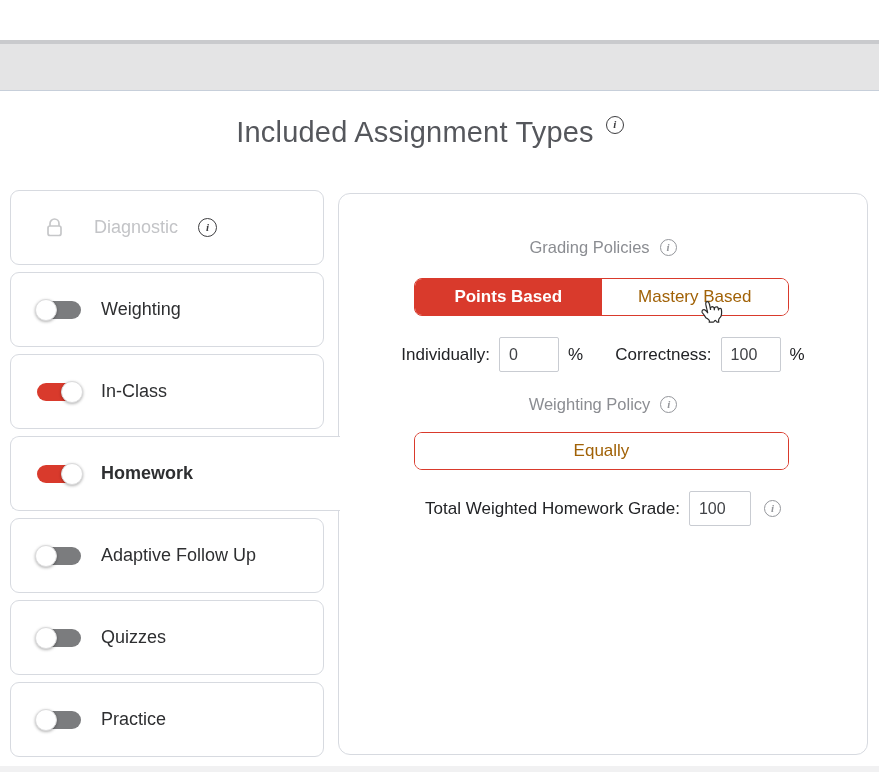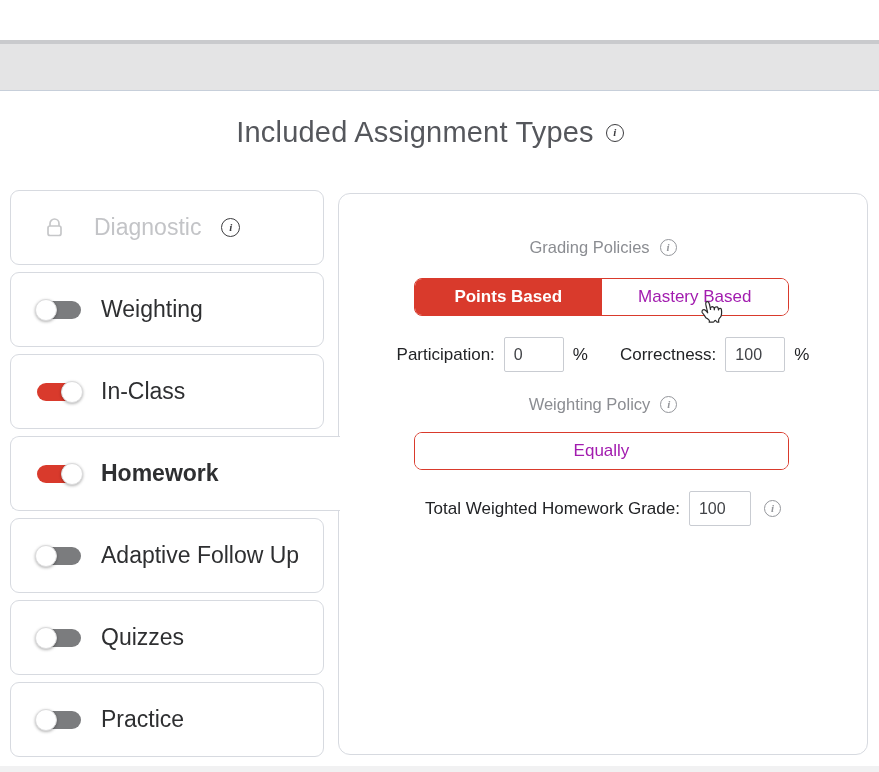--- a/index.html
+++ b/index.html
@@ -7,39 +7,39 @@
   body { font-family:"Liberation Sans", sans-serif; }
   .screen { position:relative; width:879px; height:772px; background:#fff; overflow:hidden; }
 
   
   .topbar { position:absolute; left:0; top:40px; width:879px; height:51px;
             background:#e4e4e5; border-bottom:1px solid #c7cfda; }
   .topbar-accent { position:absolute; left:0; top:0; width:100%; height:4px; background:#c9cacd; }
 
   
   .page-title-wrap { position:absolute; left:0; top:116px; width:860px; text-align:center; }
-  .page-title { display:inline-flex; align-items:center; gap:12px;
+  .page-title { display:inline-flex; gap:12px;
                 font-size:29px; color:#55575c; letter-spacing:.2px; }
 
   
   .info-icon { display:inline-block; width:17px; height:17px; border-radius:50%;
                border:1.6px solid currentColor; position:relative; flex:0 0 auto; }
   .info-icon::after { content:"i"; position:absolute; left:50%; top:50%;
                       transform:translate(-50%,-55%);
                       font:italic 700 11px "Liberation Serif", serif; }
   .info-dark { color:#3d3d40; }
   .info-gray { color:#94969b; }
   .info-big { width:18px; height:18px; }
 
   
   .tab { position:absolute; left:10px; width:314px; height:75px; background:#fff;
          border:1px solid #d7dae0; border-radius:9px; display:flex; align-items:center;
          padding-left:26px; gap:20px; cursor:pointer; }
   .tab.selected { width:330px; border-right:none; border-radius:9px 0 0 9px; z-index:3;font-weight:bold; }
-  .tab-label { font-size:23px; color:#2e2f31; }
+  .tab-label { font-size:18px; color:#2e2f31; }
   .tab-label.locked { color:#c3c4c7; padding-left:10px; }
 
   
   .toggle { position:relative; width:44px; height:18px; border-radius:10px;
             background:#7b7c7e; flex:0 0 auto; cursor:pointer; }
   .toggle .knob { position:absolute; top:-2px; width:22px; height:22px; border-radius:50%;
                   background:#fff; border:1px solid #dcdcdd;
                   box-shadow:0 1px 3px rgba(0,0,0,.3); }
   .toggle.off .knob { left:-2px; }
   .toggle.on { background:#d93a2c; }
@@ -51,21 +51,21 @@
   .panel { position:absolute; left:338px; top:193px; width:530px; height:562px;
            background:#fff; border:1px solid #d7dae0; border-radius:12px; z-index:1; }
 
   .policy-label { position:absolute; left:0; width:100%; text-align:center;
                   font-size:16.5px; color:#8b8d92; display:flex; justify-content:center;
                   align-items:center; gap:10px; }
 
   .seg { position:absolute; left:75px; width:375px; height:38px; display:flex;
          border:1px solid #d93a2c; border-radius:8px; overflow:hidden; background:#fff; }
   .seg-btn { flex:1 1 50%; display:flex; align-items:center; justify-content:center;
-             font-size:17px; color:#a21caf; background:#fff; cursor:pointer; }
+             font-size:17px; color:#a16207; background:#fff; cursor:pointer; }
   .seg-btn.selected { background:#d93a2c; color:#fff; font-weight:700; }
 
   .field-row { position:absolute; left:0; width:100%; display:flex; align-items:center;
                justify-content:center; gap:9px; font-size:17px; color:#222326; }
   .field-row .group-gap { width:14px; }
   .num-input { width:60px; height:35px; border:1px solid #c9ccd2; border-radius:2px;
                font-family:"Liberation Sans", sans-serif; font-size:16px; color:#414347;
                padding:0 0 0 9px; background:#fff; outline:none; }
 
   
@@ -148,21 +148,21 @@
       <span>Grading Policies</span>
       <span class="info-icon info-gray"></span>
     </div>
 
     <div class="seg" style="top:84px">
       <div class="seg-btn selected">Points Based</div>
       <div class="seg-btn">Mastery Based</div>
     </div>
 
     <div class="field-row" style="top:143px">
-      <span>Participation:</span>
+      <span>Individually:</span>
       <input class="num-input" value="0" style="">
       <span>%</span>
       <span class="group-gap"></span>
       <span>Correctness:</span>
       <input class="num-input" value="100" style="">
       <span>%</span>
     </div>
 
     <div class="policy-label" style="top:201px">
       <span>Weighting Policy</span>

